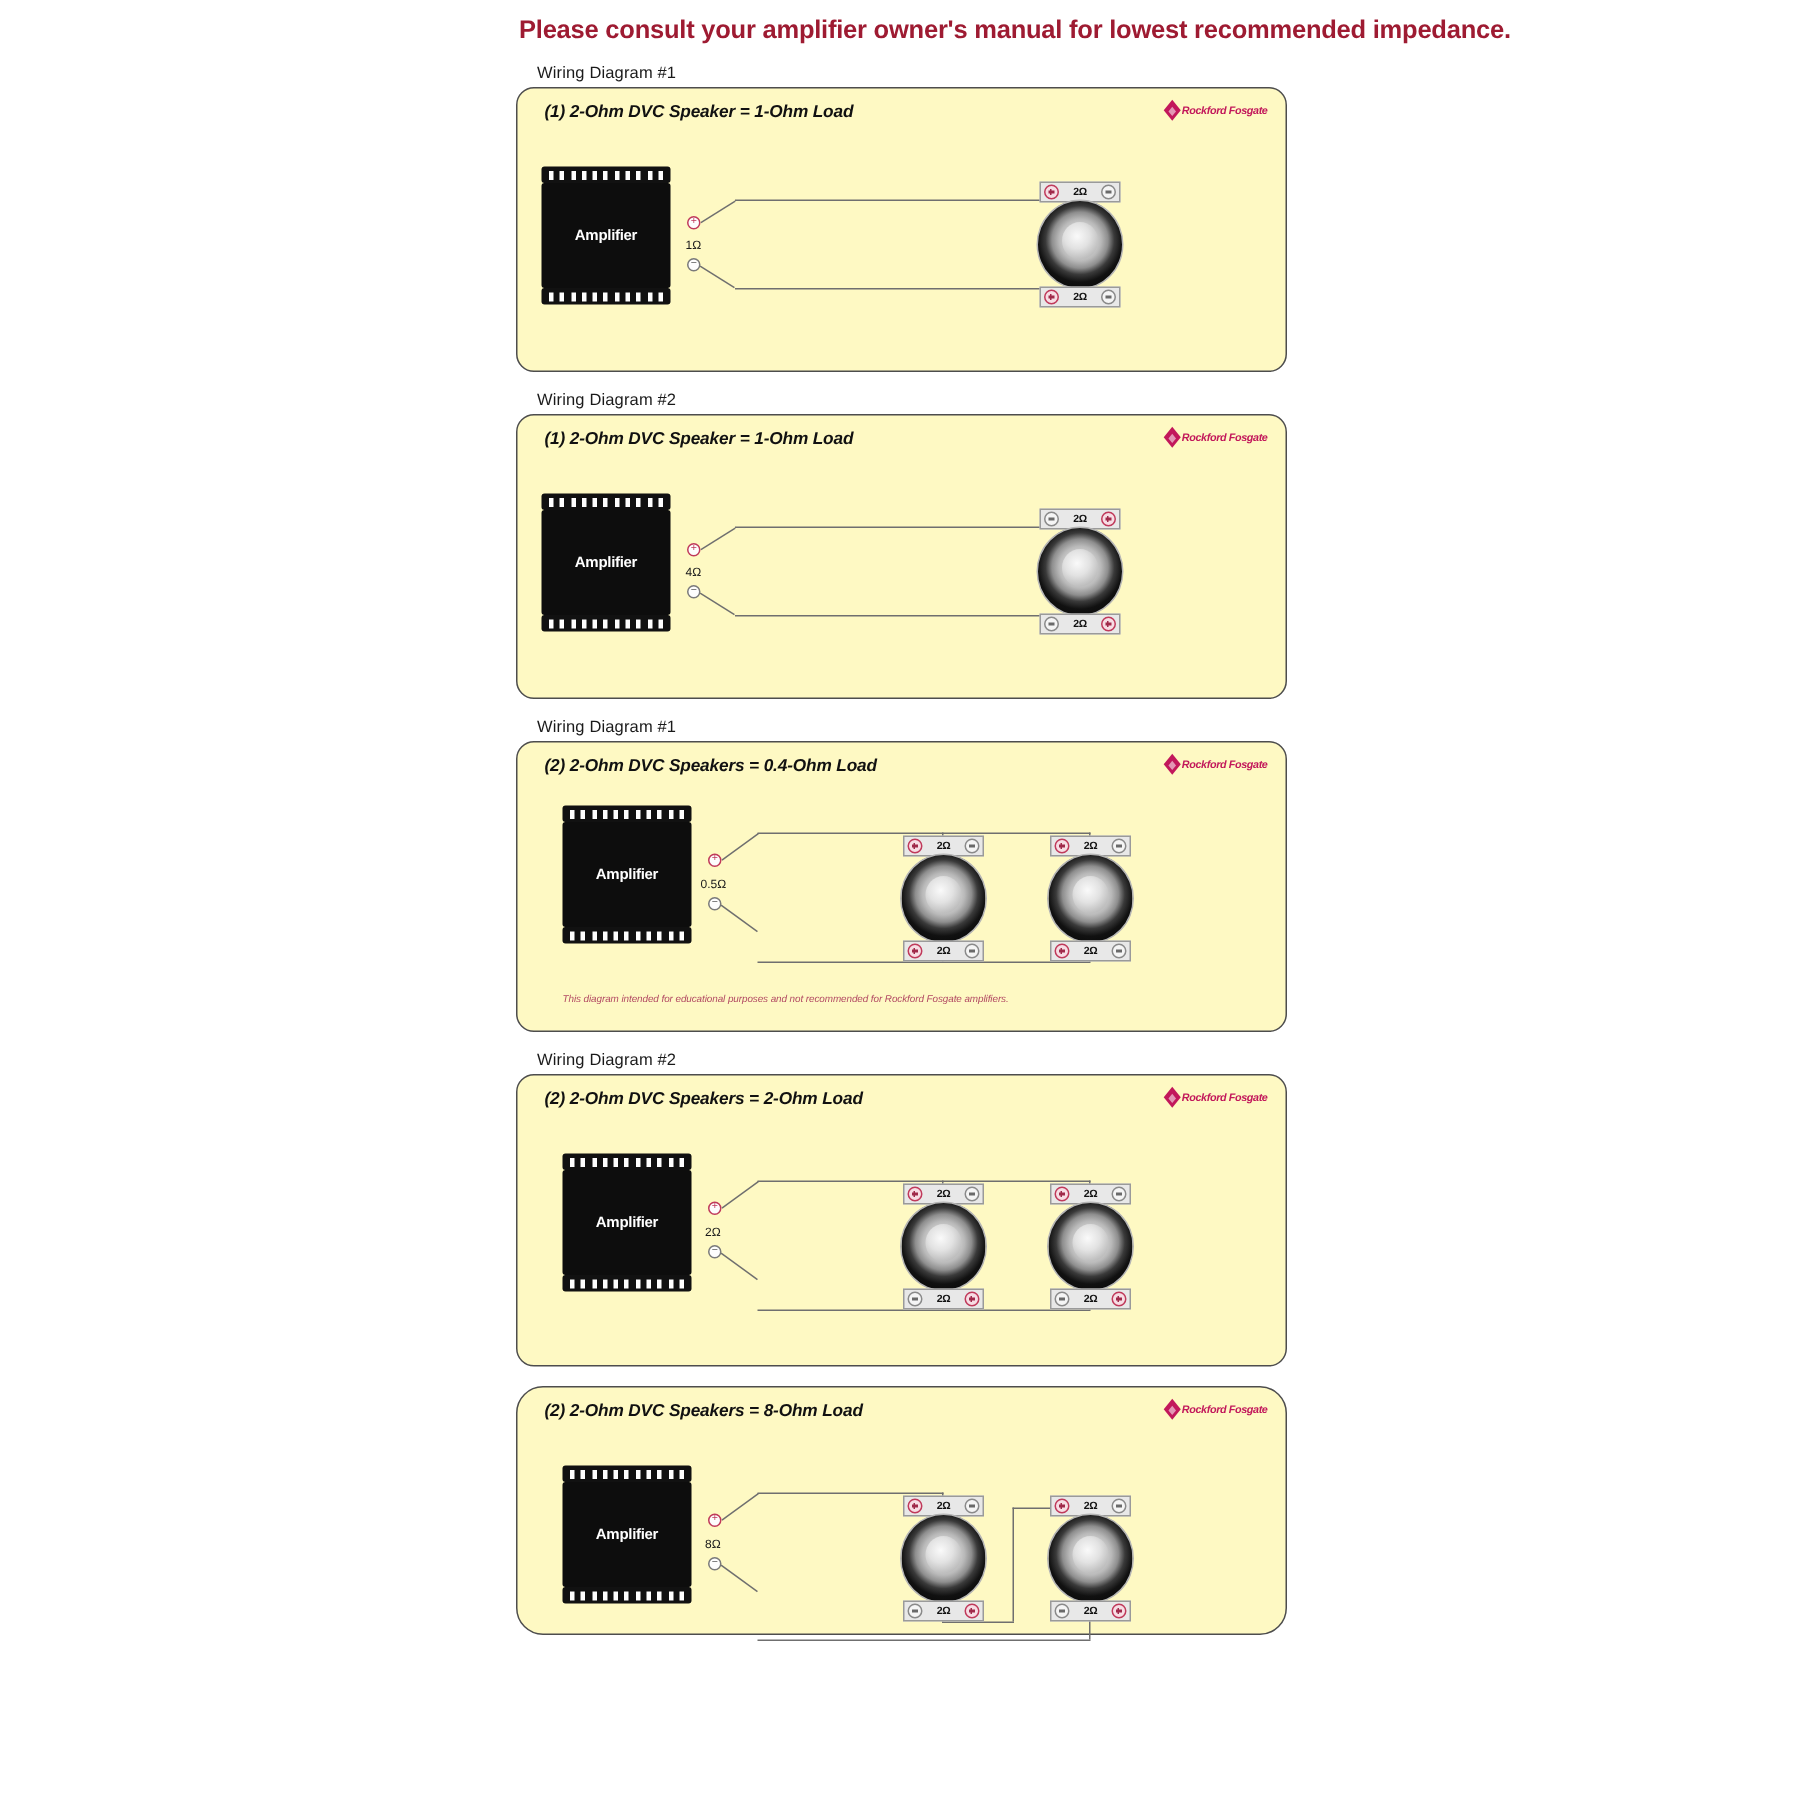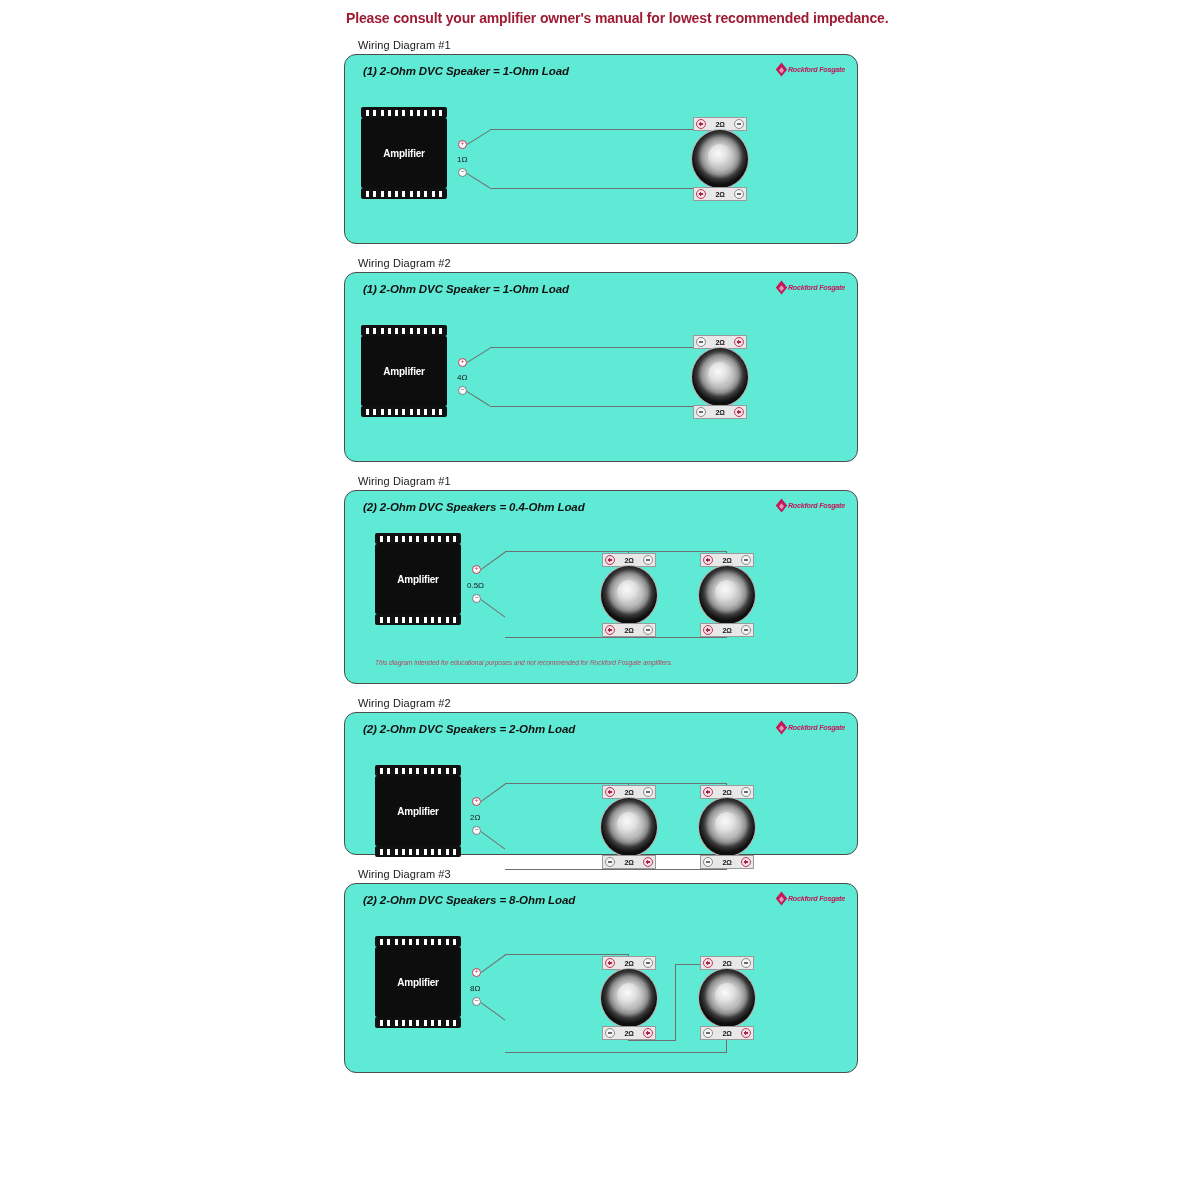--- a/index.html
+++ b/index.html
@@ -24,21 +24,21 @@
   }
 
   .content-col {
     position: absolute;
     left: 344px;
     top: 0px;
     width: 514px;
   }
 
   .header-note {
-    font-size: 14px;
+    font-size: 17px;
     font-weight: bold;
     color: #9e1b32;
     letter-spacing: -0.15px;
     margin: 10px 0 0 2px;
     white-space: nowrap;
   }
 
   .diagram-block {
     margin-top: 13px;
   }
@@ -47,21 +47,21 @@
     font-size: 11px;
     color: #1a1a1a;
     margin: 0 0 3px 14px;
     letter-spacing: 0.1px;
   }
 
   .panel {
     position: relative;
     border: 1.2px solid #4d4d4d;
     border-radius: 12px;
-    background: #5eead4;
+    background: #fef9c3;
     box-sizing: border-box;
     width: 514px;
   }
 
   .panel-title {
     position: absolute;
     left: 18px;
     top: 10px;
     font-size: 11.5px;
     font-weight: bold;
@@ -494,21 +494,21 @@
             <span class="pin m"></span>
           </div>
         </div>
 
         <div class="footnote" style="top:168px;">This diagram intended for educational purposes and not recommended for Rockford Fosgate amplifiers.</div>
       </div>
     </div>
 
     <div class="diagram-block">
       <div class="diagram-caption">Wiring Diagram #2</div>
-      <div class="panel" style="height:143px;">
+      <div class="panel" style="height:195px;">
         <div class="panel-title">(2) 2-Ohm DVC Speakers = 2-Ohm Load</div>
         <div class="brand">
           <span class="brand-diamond"></span>
           <span class="brand-text">Rockford Fosgate</span>
         </div>
 
         <div class="amp" style="left:30px; top:52px;">
           <div class="amp-fins">
             <i></i>
               <i></i>
@@ -578,22 +578,21 @@
           <div class="spk-plate bot">
             <span class="pin m"></span>
             <span class="ohm">2Ω</span>
             <span class="pin p"></span>
           </div>
         </div>
       </div>
     </div>
 
     <div class="diagram-block">
-      <div class="diagram-caption">Wiring Diagram #3</div>
-      <div class="panel" style="height:190px;">
+      <div class="panel" style="height:166px;border-radius:18px;">
         <div class="panel-title">(2) 2-Ohm DVC Speakers = 8-Ohm Load</div>
         <div class="brand">
           <span class="brand-diamond"></span>
           <span class="brand-text">Rockford Fosgate</span>
         </div>
 
         <div class="amp" style="left:30px; top:52px;">
           <div class="amp-fins">
             <i></i>
               <i></i>

